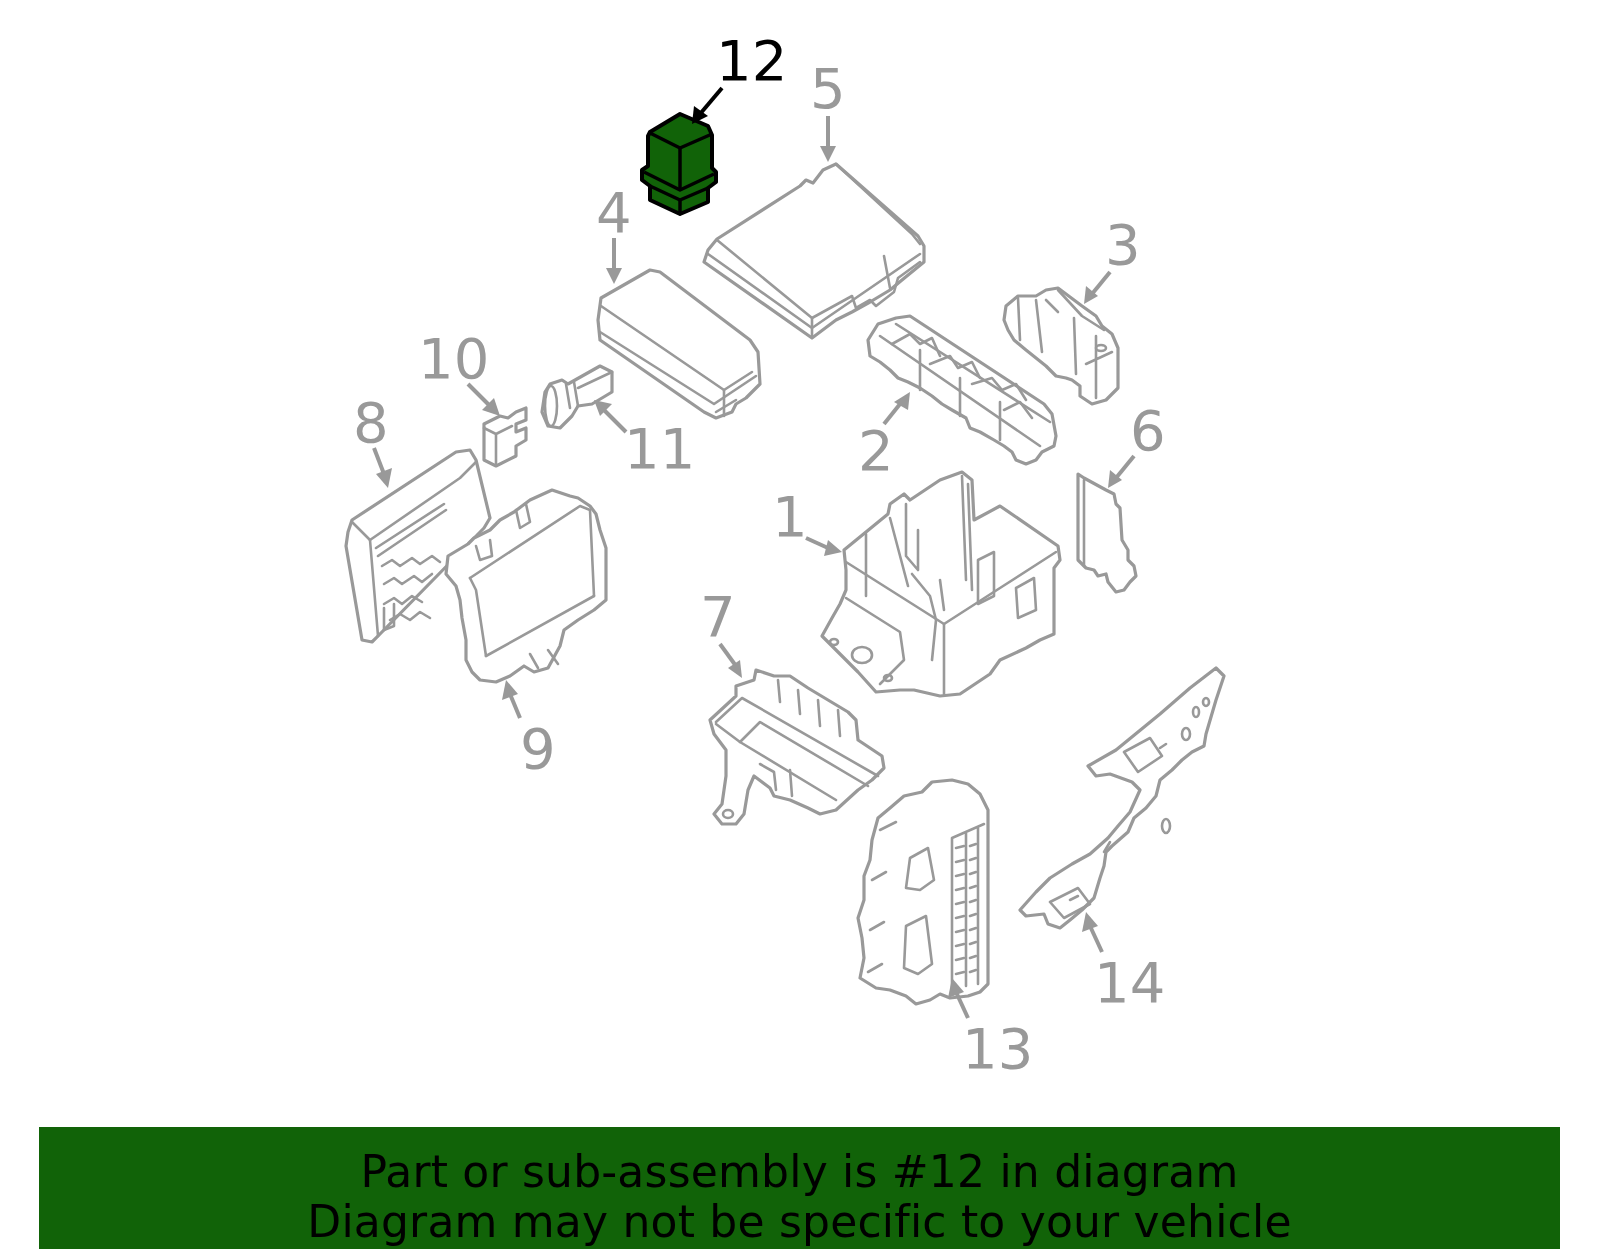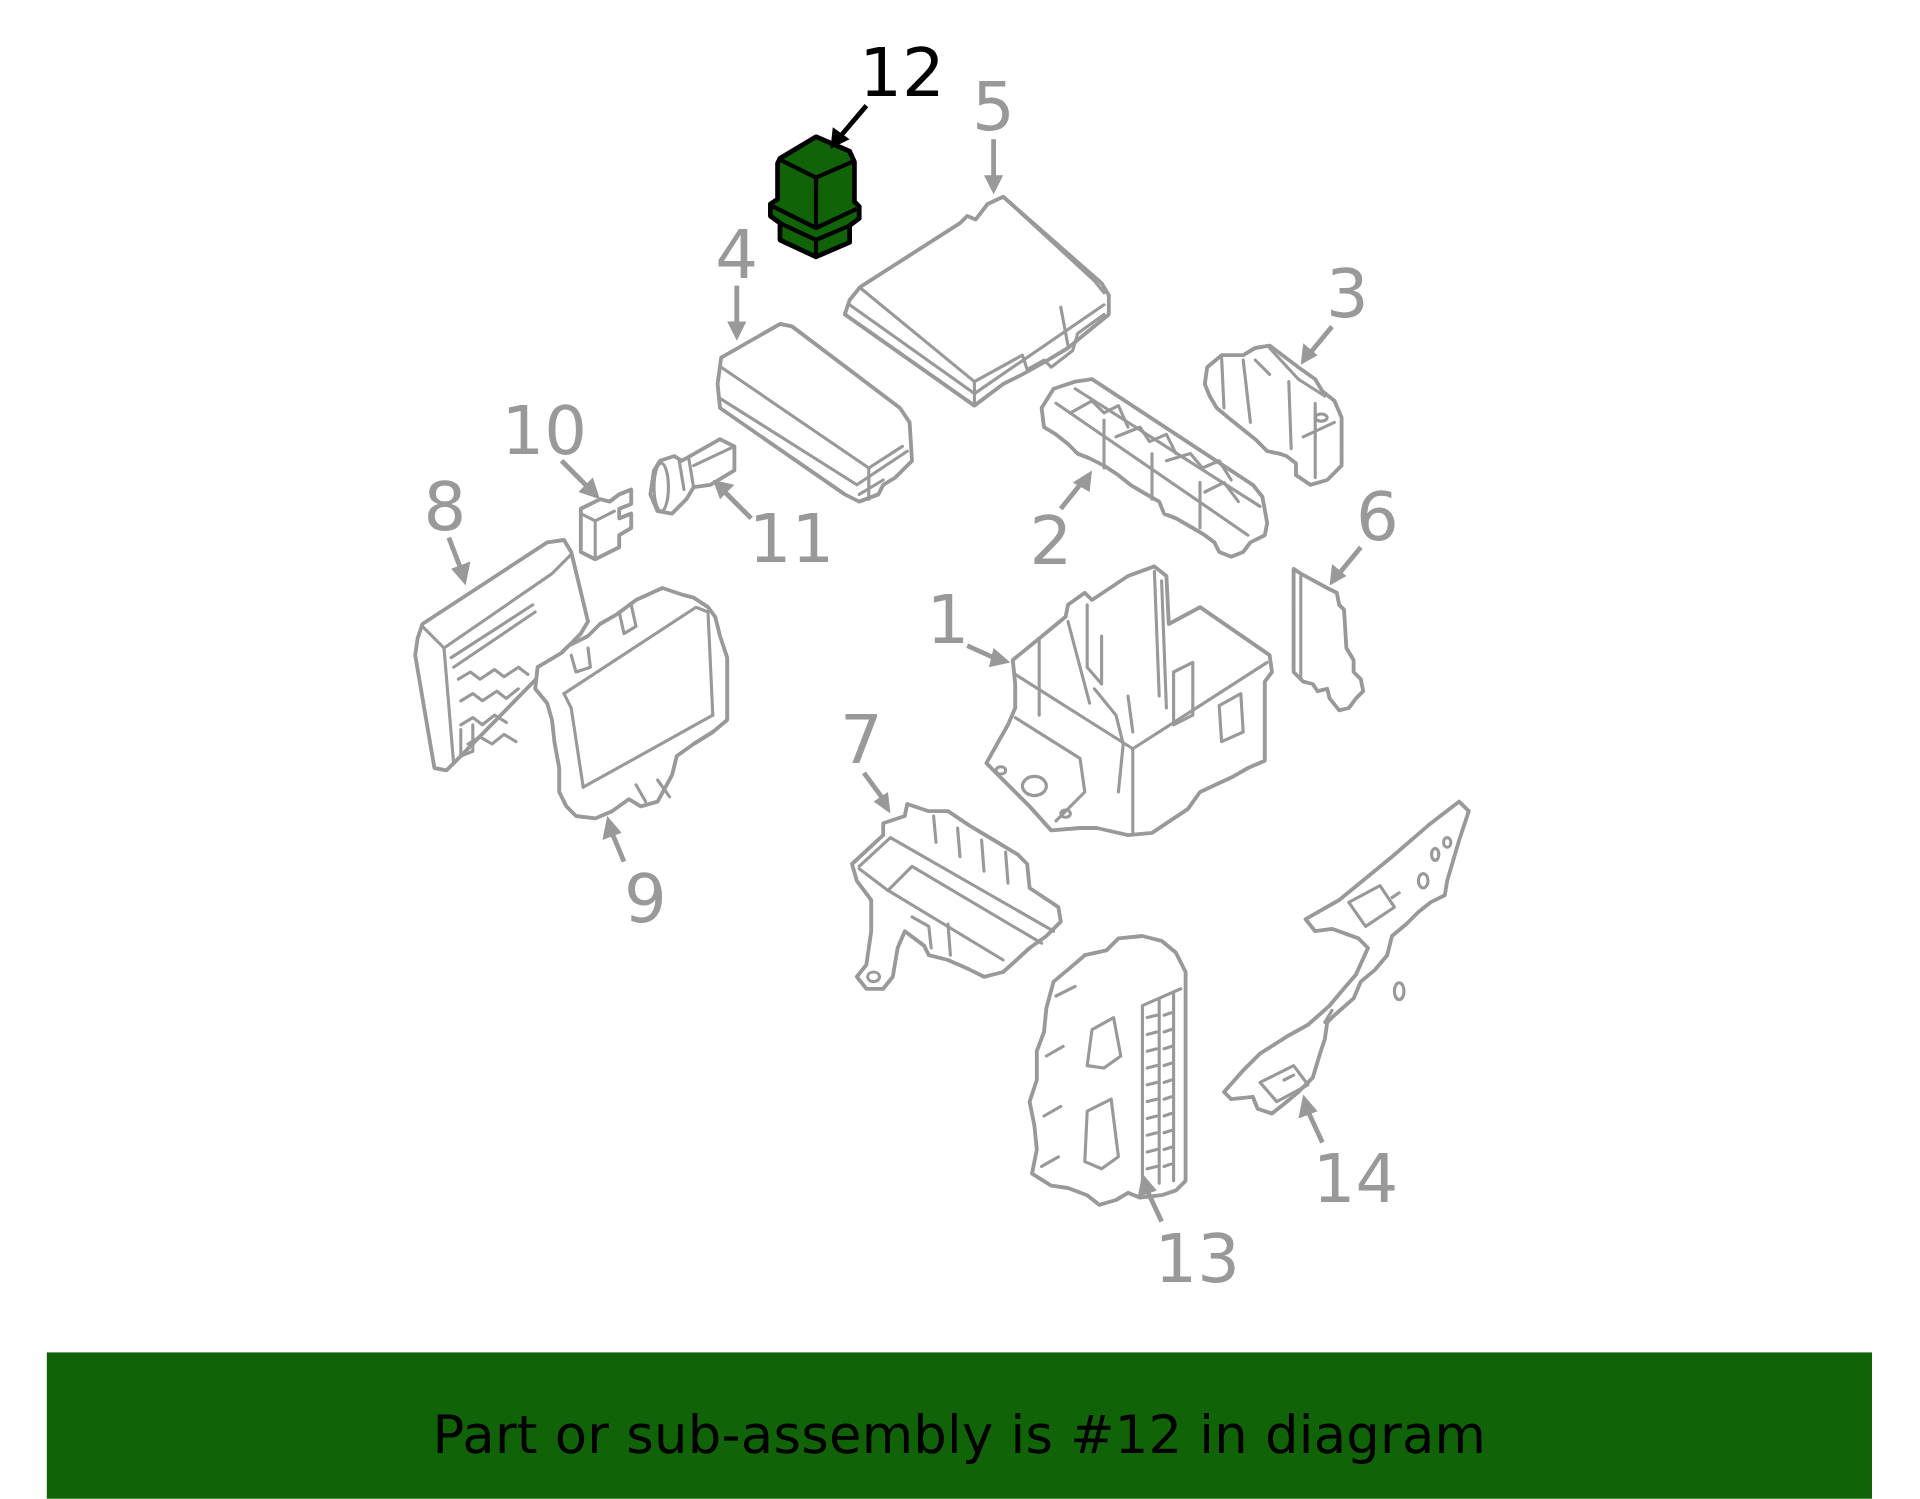--- a/index.html
+++ b/index.html
@@ -188,13 +188,14 @@
     <text class="label" x="772" y="536">1</text>
     <text class="label" x="700" y="636">7</text>
     <text class="label" x="520" y="768">9</text>
     <text class="label" x="1094" y="1002">14</text>
     <text class="label" x="962" y="1068">13</text>
   </g>
 </svg>
 
 <div id="banner">
   <span>Part or sub-assembly is #12 in diagram</span>
+  <span>Diagram may not be specific to your vehicle</span>
 </div>
 
 </body></html>

